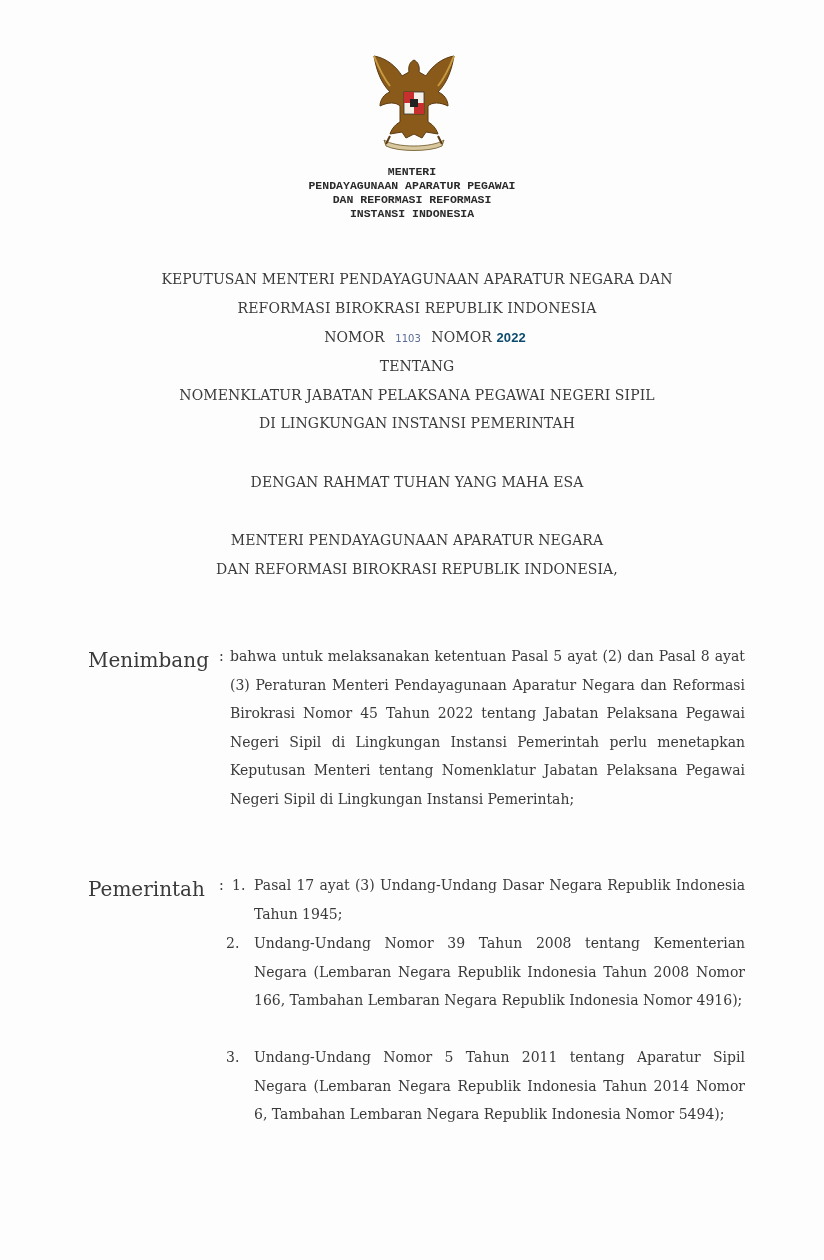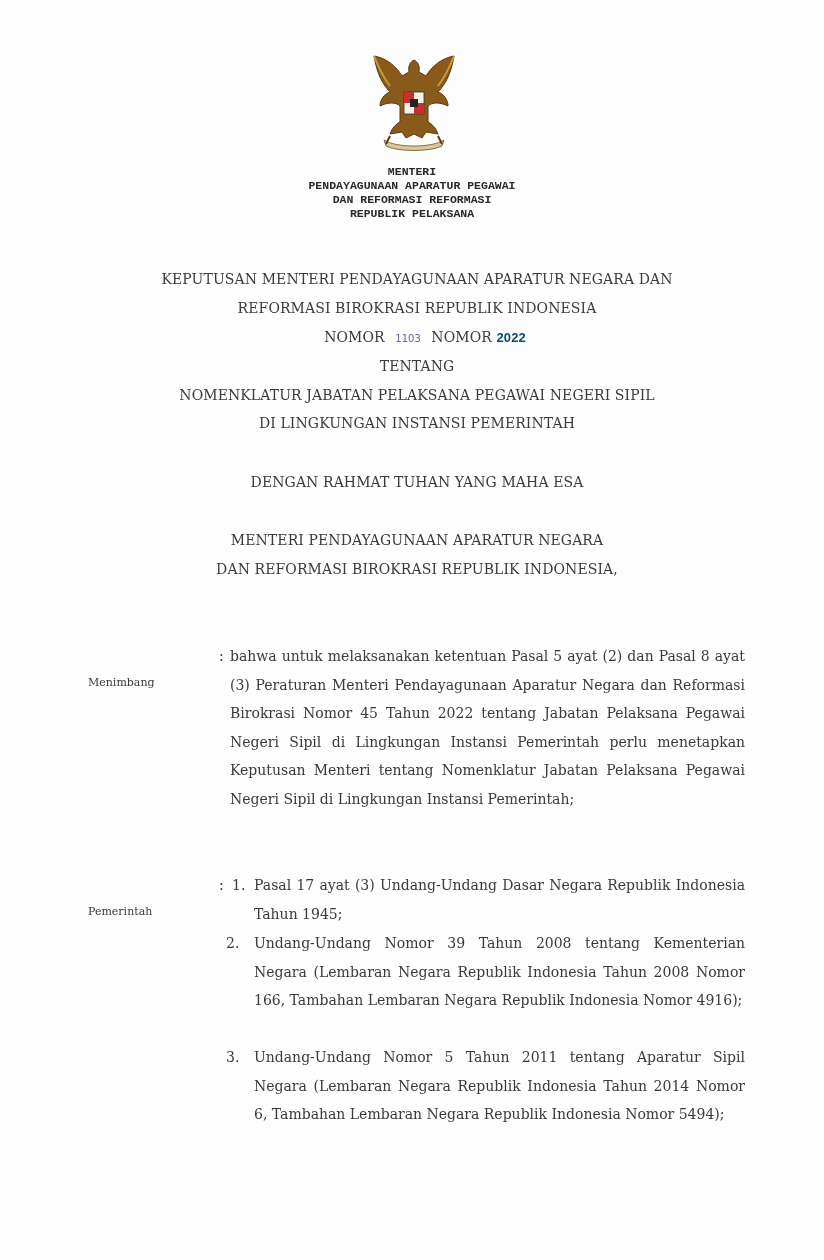--- a/index.html
+++ b/index.html
@@ -6,21 +6,21 @@
   body { width:824px; height:1260px; background:#fff; position:relative; overflow:hidden;
          font-family:"DejaVu Serif", serif; color:#3a3a3a; }
   .page { position:absolute; inset:0; background:#fdfdfd; }
   .emblem { position:absolute; left:366px; top:52px; width:96px; height:106px; }
   .hdr { position:absolute; left:0; width:824px; text-align:center;
          font-family:Liberation Mono, monospace; font-weight:bold; font-size:11.5px; color:#2a2a2a; line-height:12.5px; }
   .title-line { position:absolute; left:0; width:834px; text-align:center;
          font-family:"DejaVu Serif", serif; font-size:14px; color:#3a3a3a; letter-spacing:0.1px; }
   .nomor-num { font-family:"DejaVu Sans", sans-serif; font-size:10px; color:#5a6a9a; padding:0 6px; letter-spacing:0; }
   .year { font-family:"Liberation Sans", sans-serif; font-weight:bold; color:#0c4a6e; font-size:13px; }
-  .label { position:absolute; left:88px; font-size:11px;margin-top:28px; }
+  .label { position:absolute; left:88px; font-size:20px; }
   .colon { position:absolute; left:219px; font-size:14px; }
   .para { position:absolute; font-size:14px; line-height:28.5px; text-align:justify; text-align-last:left; }
   .num { position:absolute; left:226px; font-size:14px; }
 </style>
 </head>
 <body>
 
 <div class="page">
 
   <svg class="emblem" viewBox="0 0 96 106">
@@ -30,21 +30,21 @@
     <rect x="38" y="40" width="10" height="11" fill="#c83030"></rect>
     <rect x="48" y="51" width="10" height="11" fill="#c83030"></rect>
     <rect x="44" y="47" width="8" height="8" fill="#222"></rect>
     <path d="M18 88 C30 96 66 96 78 88 L76 94 C64 100 32 100 20 94 Z" fill="#d8c8a0" stroke="#6a5020" stroke-width="0.8"></path>
     <path d="M24 84 L20 92 M72 84 L76 92" stroke="#5a3a10" stroke-width="2"></path>
   </svg>
 
   <div class="hdr" style="top:166px;">MENTERI</div>
   <div class="hdr" style="top:180px;">PENDAYAGUNAAN APARATUR PEGAWAI</div>
   <div class="hdr" style="top:194px;">DAN REFORMASI REFORMASI</div>
-  <div class="hdr" style="top:208px;">REPUBLIK PELAKSANA</div>
+  <div class="hdr" style="top:208px;">INSTANSI INDONESIA</div>
 
   <div class="title-line" style="top:271px;">KEPUTUSAN  MENTERI PENDAYAGUNAAN APARATUR NEGARA DAN</div>
   <div class="title-line" style="top:300px;">REFORMASI BIROKRASI REPUBLIK INDONESIA</div>
   <div class="title-line" style="top:329px; left:8px;">
     <span>NOMOR</span>
     <span class="nomor-num">1103</span>
     <span>NOMOR</span>
     <span class="year">2022</span>
   </div>
   <div class="title-line" style="top:358px;">TENTANG</div>

